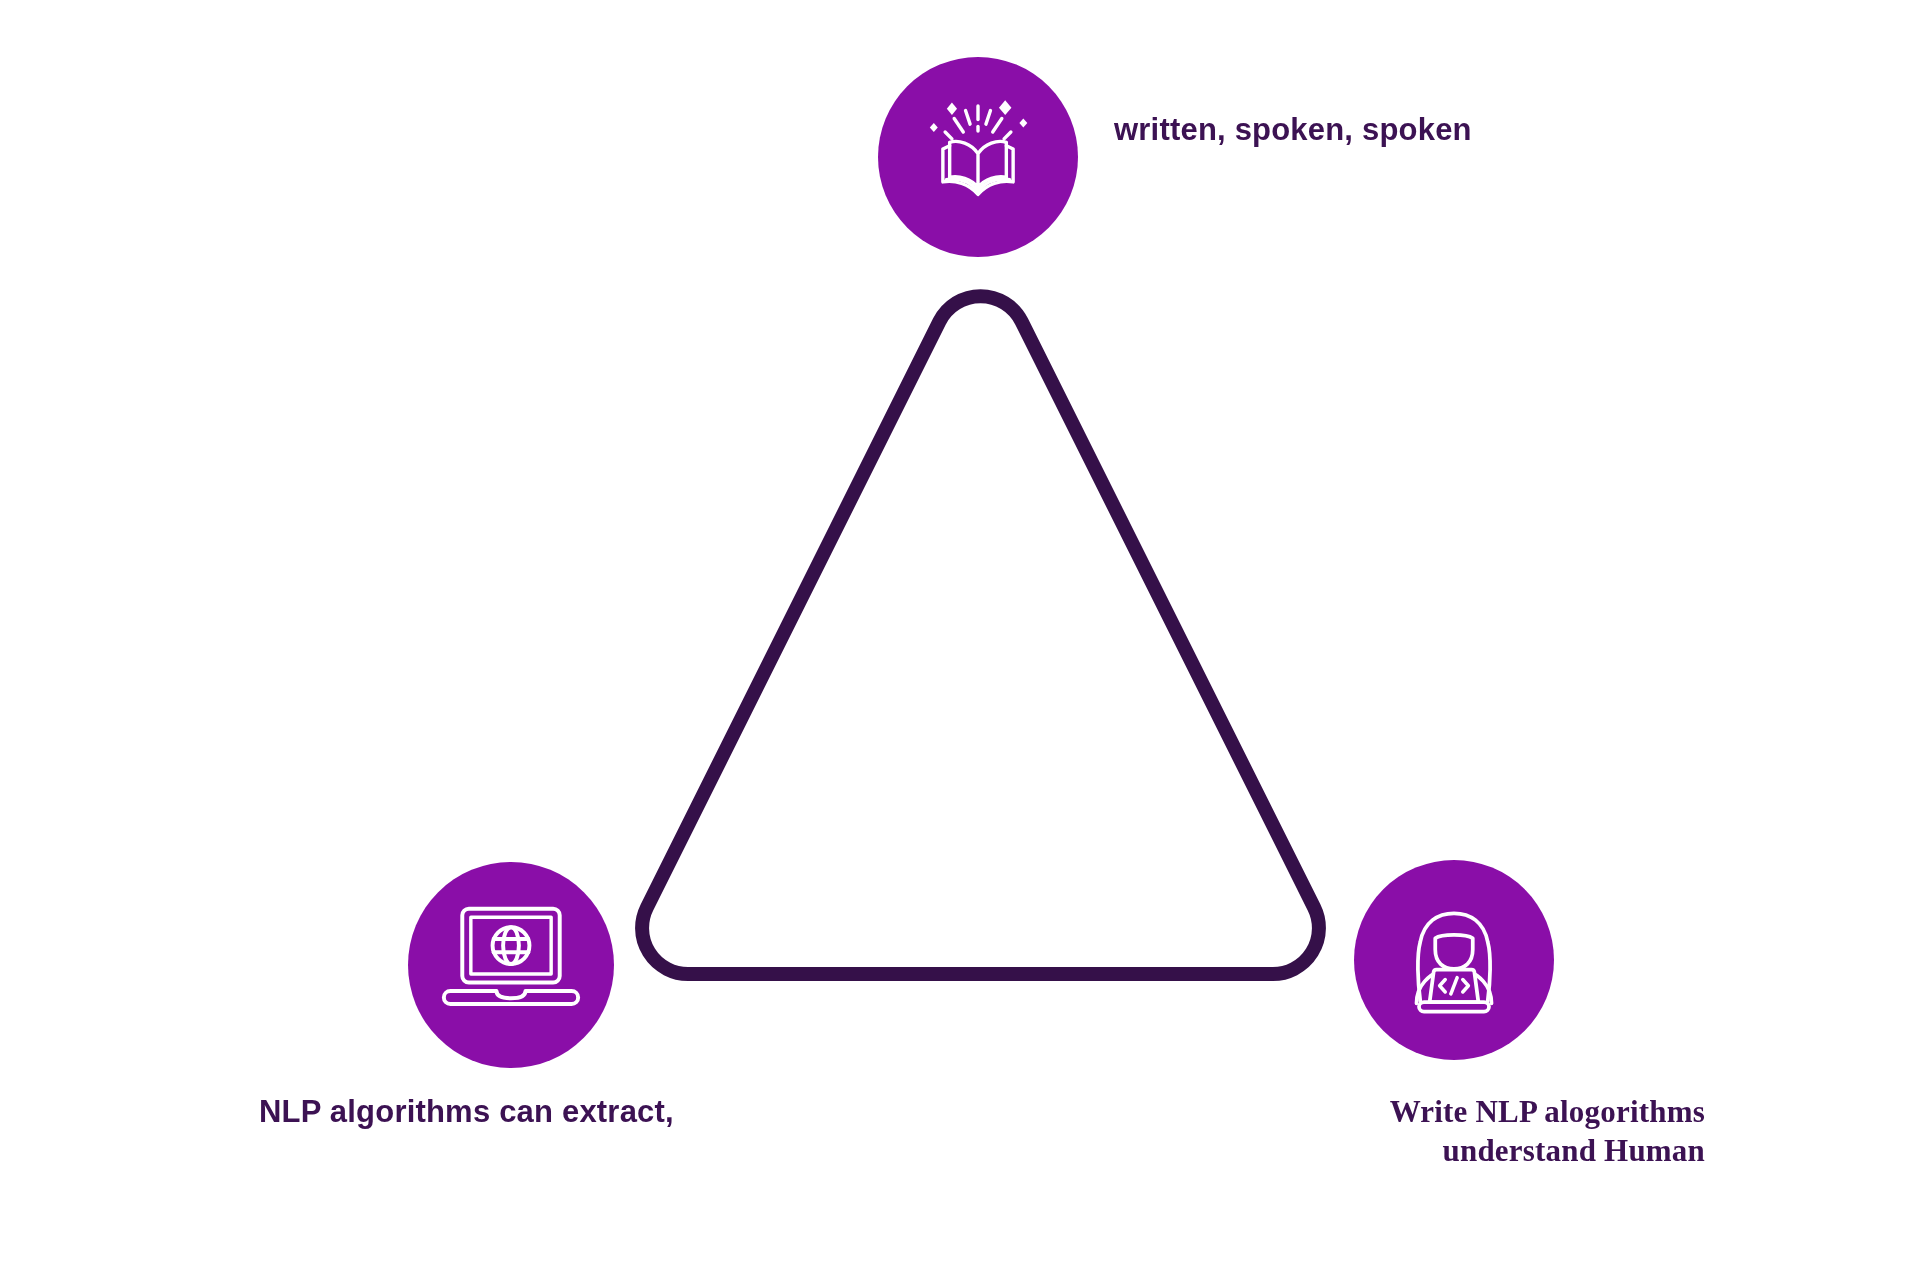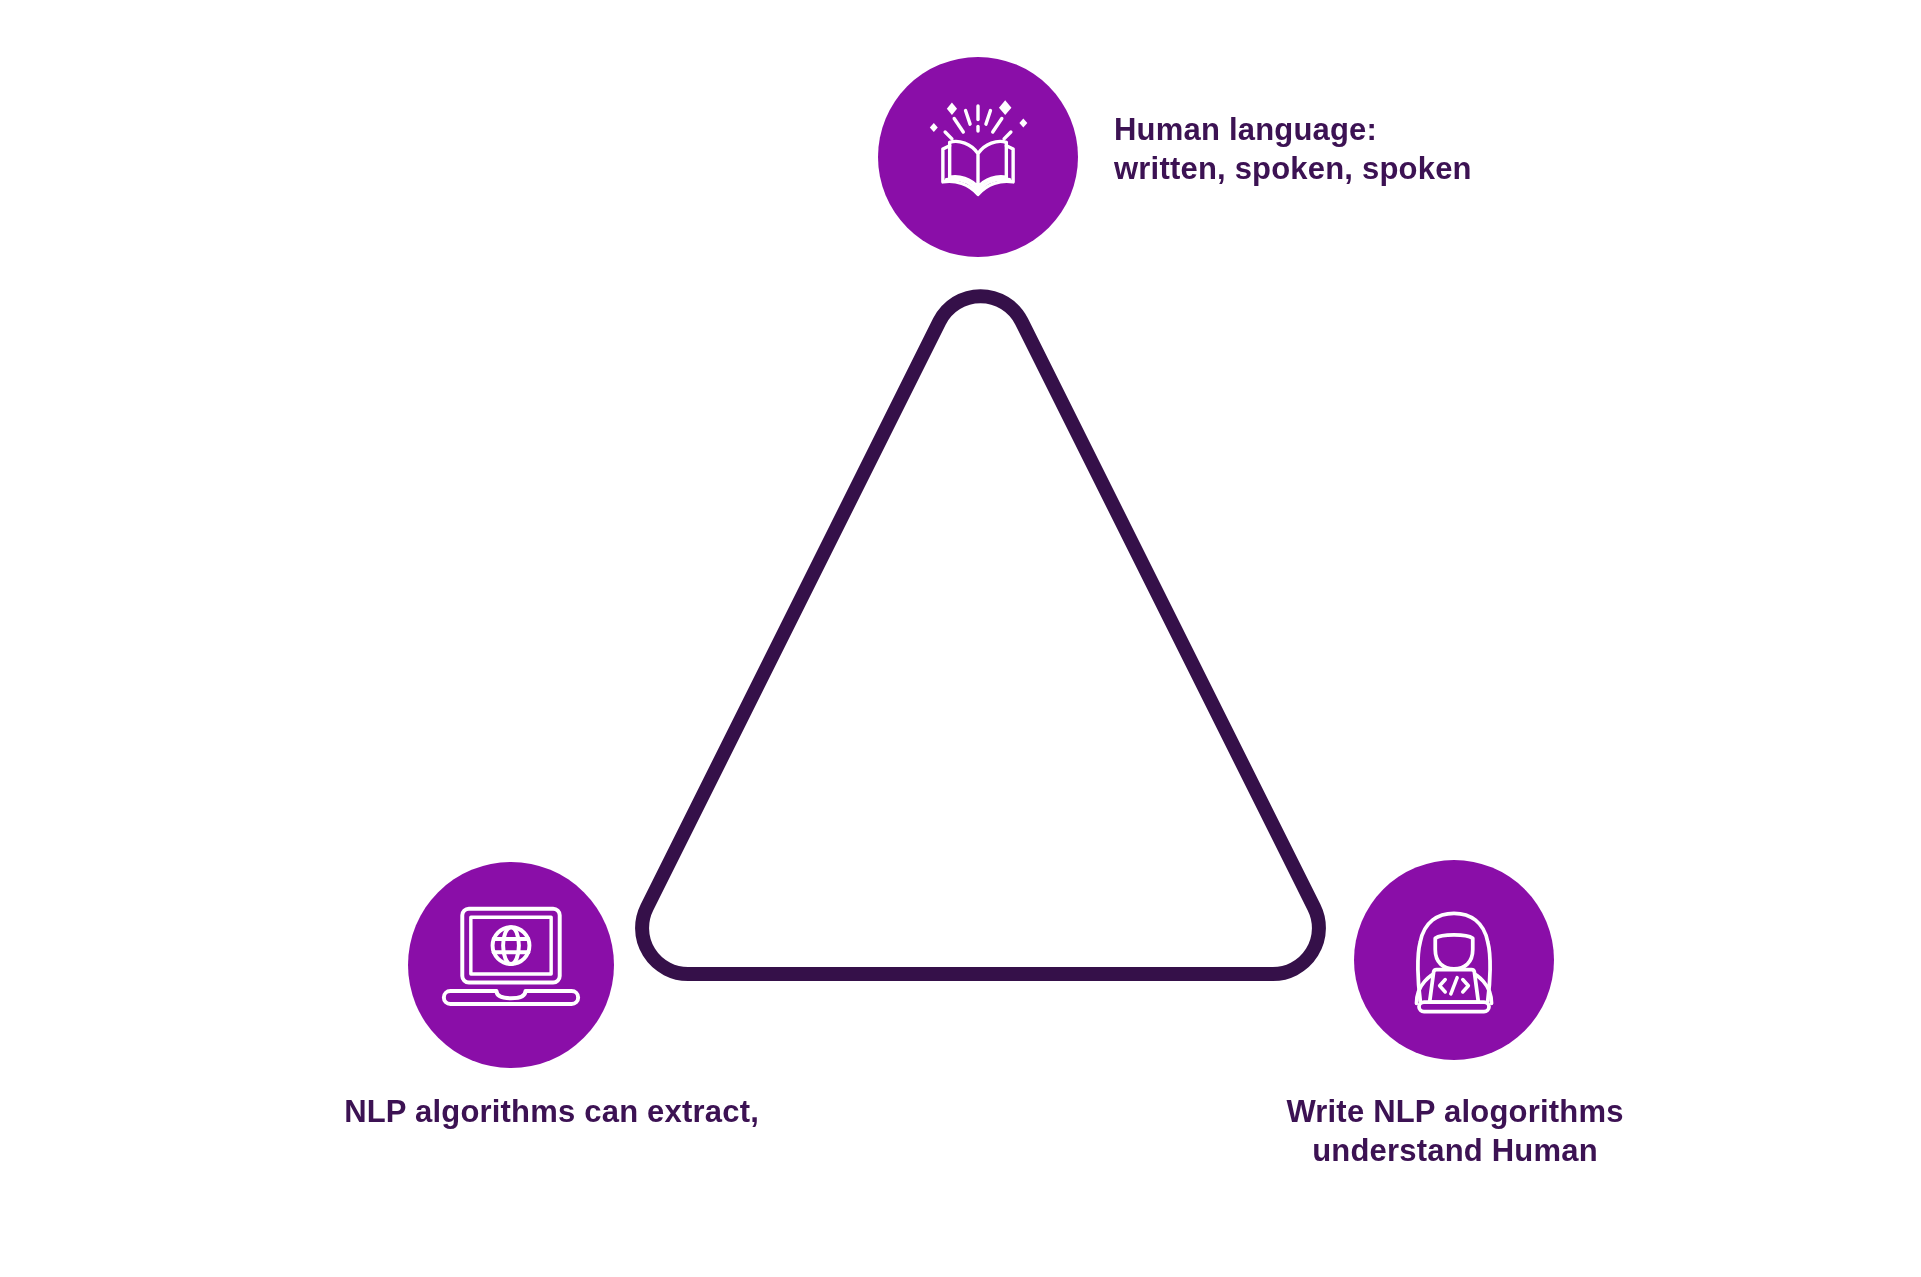--- a/index.html
+++ b/index.html
@@ -59,22 +59,22 @@
 
   .label {
     position: absolute;
     color: var(--text-color, #3C1253);
     font-size: 31px;
     line-height: 39px;
     font-weight: 600;
     letter-spacing: 0.2px;
   }
   .label.top    { left: 1114px; top: 110px;  text-align: left; }
-  .label.bleft  { left: 259px;  top: 1092px; width: 500px; text-align: right; }
-  .label.bright { left: 1205px; top: 1092px; width: 500px; text-align: center; }
+  .label.bleft  { left: 259px;  top: 1092px; width: 500px; text-align: left; }
+  .label.bright { left: 1205px; top: 1092px; width: 500px; text-align: right; font-family: Liberation Serif, serif; }
 </style>
 </head>
 <body>
 
 <div class="canvas">
 
   <svg class="triangle-svg" viewBox="0 0 706 707" aria-hidden="true">
     <path d="M393.6 40.5 L686.1 626.5 A46 46 0 0 1 645 693 L60 693 A46 46 0 0 1 18.9 626.5 L311.4 40.5 A46 46 0 0 1 393.6 40.5 Z"></path>
   </svg>
 
@@ -129,21 +129,20 @@
       </g>
       <g class="icon-stroke" stroke-width="2.8">
         <path d="M53 74 L48.5 79 L53 84"></path>
         <path d="M67 74 L71.5 79 L67 84"></path>
         <path d="M62.5 72.5 L57.5 85.5"></path>
       </g>
     </svg>
   </div>
 
   <div class="label top">
-    <div>Human language:</div>
     <div>written, spoken, spoken</div>
   </div>
 
   <div class="label bleft">
     <div>NLP algorithms can extract,</div>
   </div>
 
   <div class="label bright">
     <div>Write NLP alogorithms</div>
     <div>understand Human</div>

